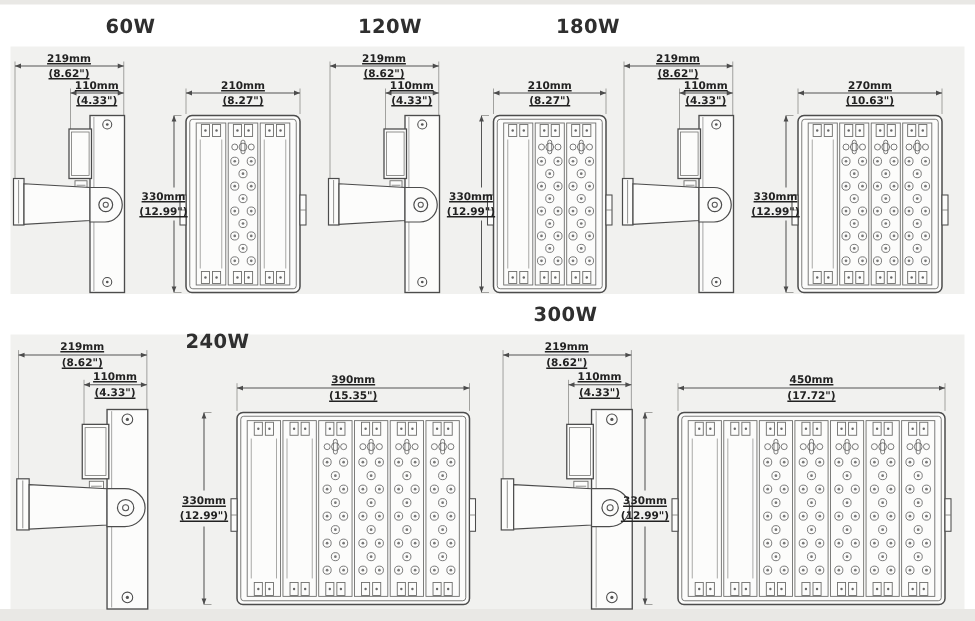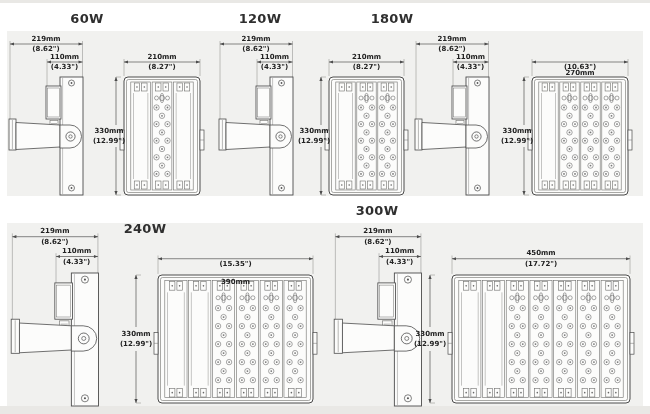--- a/index.html
+++ b/index.html
@@ -5,21 +5,21 @@
   html,body{margin:0;padding:0;}
   .stage{position:relative;width:650px;height:414px;background:#fff;overflow:hidden;
          font-family:"DejaVu Sans","Liberation Sans",sans-serif;}
   .band{position:absolute;left:0;width:650px;}
   .panel{position:absolute;}
   svg.draw{position:absolute;left:0;top:0;}
   .title{position:absolute;transform:translateX(-50%);font-size:13px;font-weight:bold;
          color:#2f2f2f;letter-spacing:.3px;white-space:nowrap;}
   .dim{position:absolute;font-size:7px;font-weight:bold;color:#222;line-height:8px;
        white-space:nowrap;letter-spacing:0;}
-  .dim.c{transform:translateX(-50%);}
+  .dim.c{transform:translateX(-50%);text-decoration:underline;}
 </style>
 </head>
 <body>
 
 <div class="stage" id="stage" style="background: rgb(255, 255, 255);">
   <div class="band" id="band-top" style="top: 0px; height: 3px; background: rgb(233, 232, 229);"></div>
   <div class="panel" id="panel-top" style="left: 7px; top: 31px; width: 636px; height: 165px; background: rgb(241, 241, 239);"></div>
   <div class="panel" id="panel-bottom" style="left: 7px; top: 223px; width: 636px; height: 183px; background: rgb(241, 241, 239);"></div>
   <div class="band" id="band-bottom" style="top: 406px; height: 8px; background: rgb(233, 232, 229);"></div>
   <svg class="draw" id="drawing" width="650" height="414" viewBox="0 0 650 414">
@@ -974,30 +974,30 @@
       <div class="dim c" style="left: 274.5px; top: 63px; color: rgb(34, 34, 34);">(4.33")</div>
       <div class="dim c" style="left: 366.5px; top: 52.5px; color: rgb(34, 34, 34);">210mm</div>
       <div class="dim c" style="left: 366.5px; top: 63px; color: rgb(34, 34, 34);">(8.27")</div>
       <div class="dim c" style="left: 314px; top: 126.5px; color: rgb(34, 34, 34);">330mm</div>
       <div class="dim c" style="left: 314px; top: 136.5px; color: rgb(34, 34, 34);">(12.99")</div>
       <div class="title" style="left: 392px; top: 11px;">180W</div>
       <div class="dim c" style="left: 452px; top: 34.5px; color: rgb(34, 34, 34);">219mm</div>
       <div class="dim c" style="left: 452px; top: 45px; color: rgb(34, 34, 34);">(8.62")</div>
       <div class="dim c" style="left: 470.5px; top: 52.5px; color: rgb(34, 34, 34);">110mm</div>
       <div class="dim c" style="left: 470.5px; top: 63px; color: rgb(34, 34, 34);">(4.33")</div>
-      <div class="dim c" style="left: 580px; top: 52.5px; color: rgb(34, 34, 34); margin-top: 16px;">270mm</div>
+      <div class="dim c" style="left: 580px; top: 52.5px; color: rgb(34, 34, 34);">270mm</div>
       <div class="dim c" style="left: 580px; top: 63px; color: rgb(34, 34, 34);">(10.63")</div>
       <div class="dim c" style="left: 517px; top: 126.5px; color: rgb(34, 34, 34);">330mm</div>
       <div class="dim c" style="left: 517px; top: 136.5px; color: rgb(34, 34, 34);">(12.99")</div>
       <div class="title" style="left: 145px; top: 221px;">240W</div>
       <div class="dim c" style="left: 54.84px; top: 227.2px; color: rgb(34, 34, 34);">219mm</div>
       <div class="dim c" style="left: 54.84px; top: 237.7px; color: rgb(34, 34, 34);">(8.62")</div>
       <div class="dim c" style="left: 76.67px; top: 247px; color: rgb(34, 34, 34);">110mm</div>
       <div class="dim c" style="left: 76.67px; top: 257.5px; color: rgb(34, 34, 34);">(4.33")</div>
-      <div class="dim c" style="left: 235.5px; top: 249.229px; color: rgb(34, 34, 34); margin-top: 29px;">390mm</div>
+      <div class="dim c" style="left: 235.5px; top: 249.229px; color: rgb(34, 34, 34);">390mm</div>
       <div class="dim c" style="left: 235.5px; top: 259.729px; color: rgb(34, 34, 34);">(15.35")</div>
       <div class="dim c" style="left: 136px; top: 329.5px; color: rgb(34, 34, 34);">330mm</div>
       <div class="dim c" style="left: 136px; top: 339.5px; color: rgb(34, 34, 34);">(12.99")</div>
       <div class="title" style="left: 377px; top: 203px;">300W</div>
       <div class="dim c" style="left: 377.84px; top: 227.2px; color: rgb(34, 34, 34);">219mm</div>
       <div class="dim c" style="left: 377.84px; top: 237.7px; color: rgb(34, 34, 34);">(8.62")</div>
       <div class="dim c" style="left: 399.67px; top: 247px; color: rgb(34, 34, 34);">110mm</div>
       <div class="dim c" style="left: 399.67px; top: 257.5px; color: rgb(34, 34, 34);">(4.33")</div>
       <div class="dim c" style="left: 541px; top: 249.229px; color: rgb(34, 34, 34);">450mm</div>
       <div class="dim c" style="left: 541px; top: 259.729px; color: rgb(34, 34, 34);">(17.72")</div>

